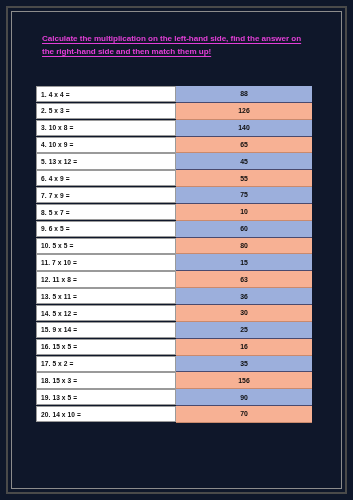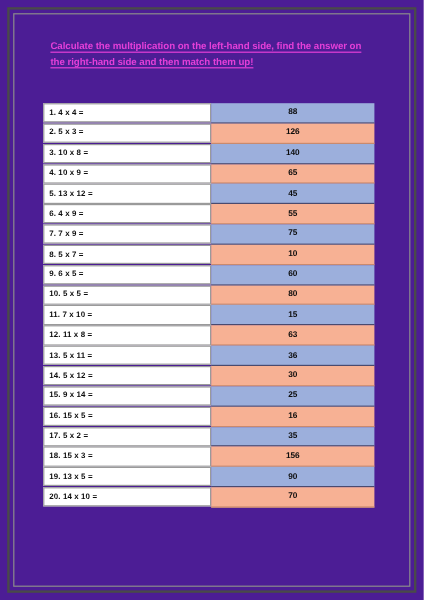--- a/index.html
+++ b/index.html
@@ -11,21 +11,21 @@
     width: 353px;
     height: 500px;
     font-family: "Liberation Sans", sans-serif;
     overflow: hidden;
   }
 
   #page {
     position: relative;
     width: 353px;
     height: 500px;
-    background: #4c1d95;
+    background: #0f172a;
     box-sizing: border-box;
   }
 
   
   .frame-outer {
     position: absolute;
     left: 6px;
     top: 6px;
     right: 6px;
     bottom: 6px;

